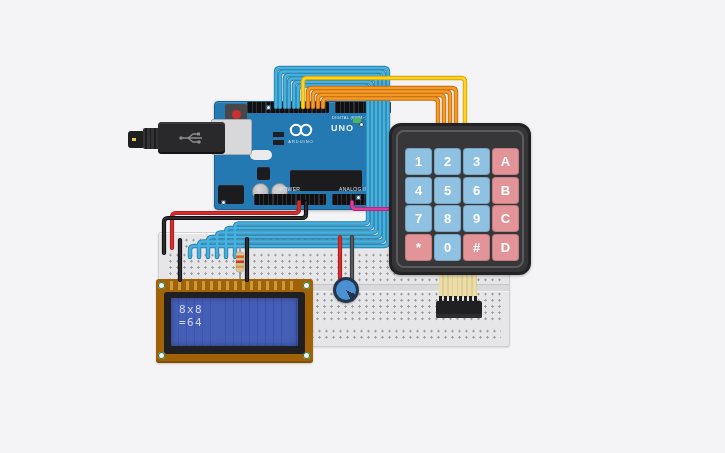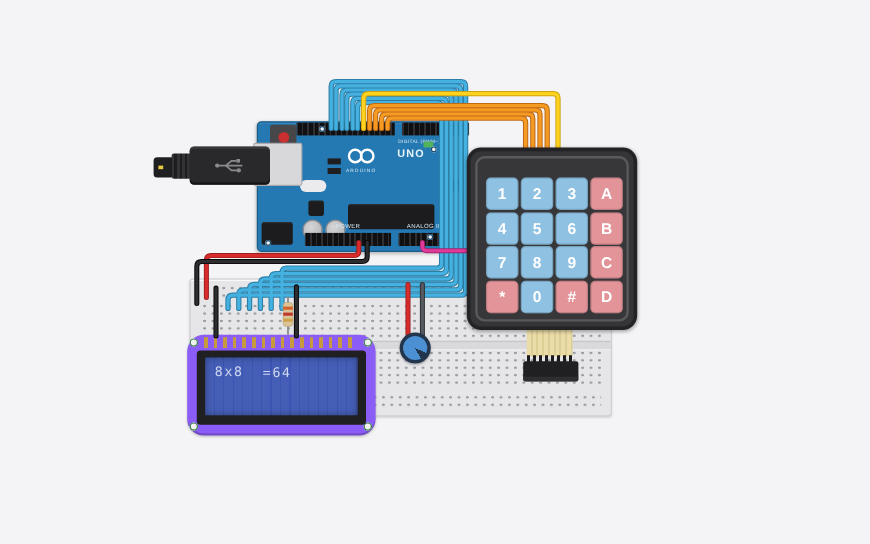--- a/index.html
+++ b/index.html
@@ -7,21 +7,21 @@
   .scene{position:relative;width:725px;height:453px;background:#f4f4f6;overflow:hidden;}
   .abs{position:absolute;}
 
   
   .breadboard{left:158px;top:232px;width:350px;height:113px;background:#e6e6e8;
     border:1px solid #d0d0d4;border-radius:3px;box-shadow:inset 0 1px 0 #fff,0 1px 2px rgba(0,0,0,.12);}
   .holes{background-image:radial-gradient(#9b9ca2 1.05px,rgba(0,0,0,0) 1.4px);background-size:7px 6.2px;}
   .groove{left:0;top:51px;width:350px;height:6px;background:#d9d9dc;border-top:1px solid #c6c6ca;border-bottom:1px solid #f2f2f4;}
 
   
-  .lcd-board{left:156px;top:279px;width:157px;height:84px;background:#8b5cf6;border-radius:14px;
+  .lcd-board{left:156px;top:279px;width:157px;height:84px;background:#a16207;border-radius:3px;
     box-shadow:inset 0 -2px 0 rgba(0,0,0,.18),0 1px 2px rgba(0,0,0,.2);}
   .lcd-pins{left:14px;top:2px;width:128px;height:9px;
     background-image:repeating-linear-gradient(90deg,#c79a3e 0 3px,rgba(0,0,0,0) 3px 8px);}
   .lcd-hole{width:7px;height:7px;background:#f2f2f2;border-radius:50%;box-shadow:inset 0 0 0 1px #2f7a44;}
   .lcd-bezel{left:8px;top:13px;width:141px;height:62px;background:#202022;border-radius:3px;}
   .lcd-screen{left:7px;top:6px;width:127px;height:48px;background:#3b55b2;border-radius:1px;
     box-shadow:inset 0 0 6px rgba(0,0,0,.35);}
   .lcd-cells{left:0;top:0;width:127px;height:48px;
     background-image:repeating-linear-gradient(90deg,rgba(255,255,255,.05) 0 7px,rgba(0,0,0,0) 7px 7.9px);}
   .lcd-line{left:8px;font-family:"DejaVu Sans Mono",monospace;font-size:11px;line-height:12px;
@@ -89,21 +89,21 @@
   <div class="abs lcd-board">
     <div class="abs lcd-pins"></div>
     <div class="abs lcd-hole" style="left:2px;top:3px;"></div>
     <div class="abs lcd-hole" style="left:147px;top:3px;"></div>
     <div class="abs lcd-hole" style="left:2px;top:73px;"></div>
     <div class="abs lcd-hole" style="left:147px;top:73px;"></div>
     <div class="abs lcd-bezel">
       <div class="abs lcd-screen">
         <div class="abs lcd-cells"></div>
         <div class="abs lcd-line" style="top:6px;">8x8</div>
-        <div class="abs lcd-line" style="top:7px;margin-left:40px;">=64</div>
+        <div class="abs lcd-line" style="top:19px;">=64</div>
       </div>
     </div>
   </div>
 
   <div class="abs arduino">
     <div class="abs pinheader" style="left:32px;top:0;width:82px;height:11px;"></div>
     <div class="abs pinheader" style="left:120px;top:0;width:56px;height:11px;"></div>
     <div class="abs ard-label" style="left:40px;top:13px;width:112px;text-align:right;font-size:4px;">DIGITAL (PWM~)</div>
     <div class="abs" style="left:10px;top:2px;width:22px;height:21px;background:#47474a;border-radius:2px;">
       <div class="abs" style="left:7px;top:6px;width:9px;height:9px;border-radius:50%;background:#c9302f;"></div>

